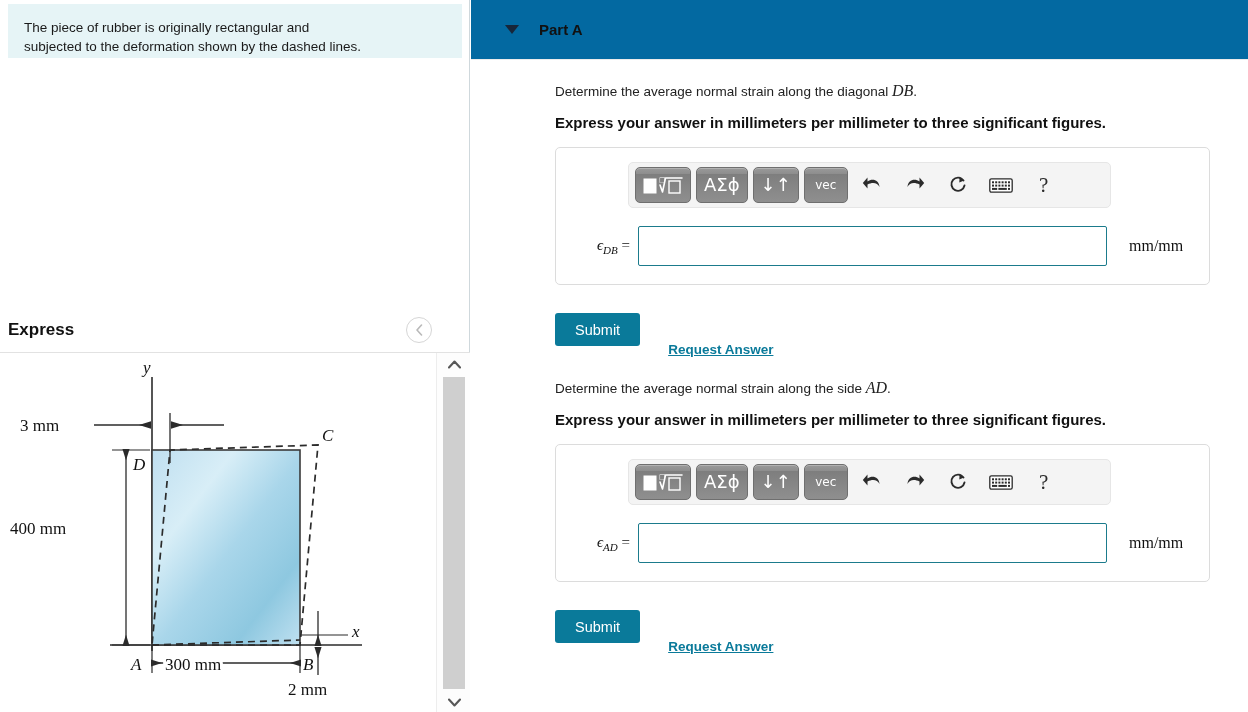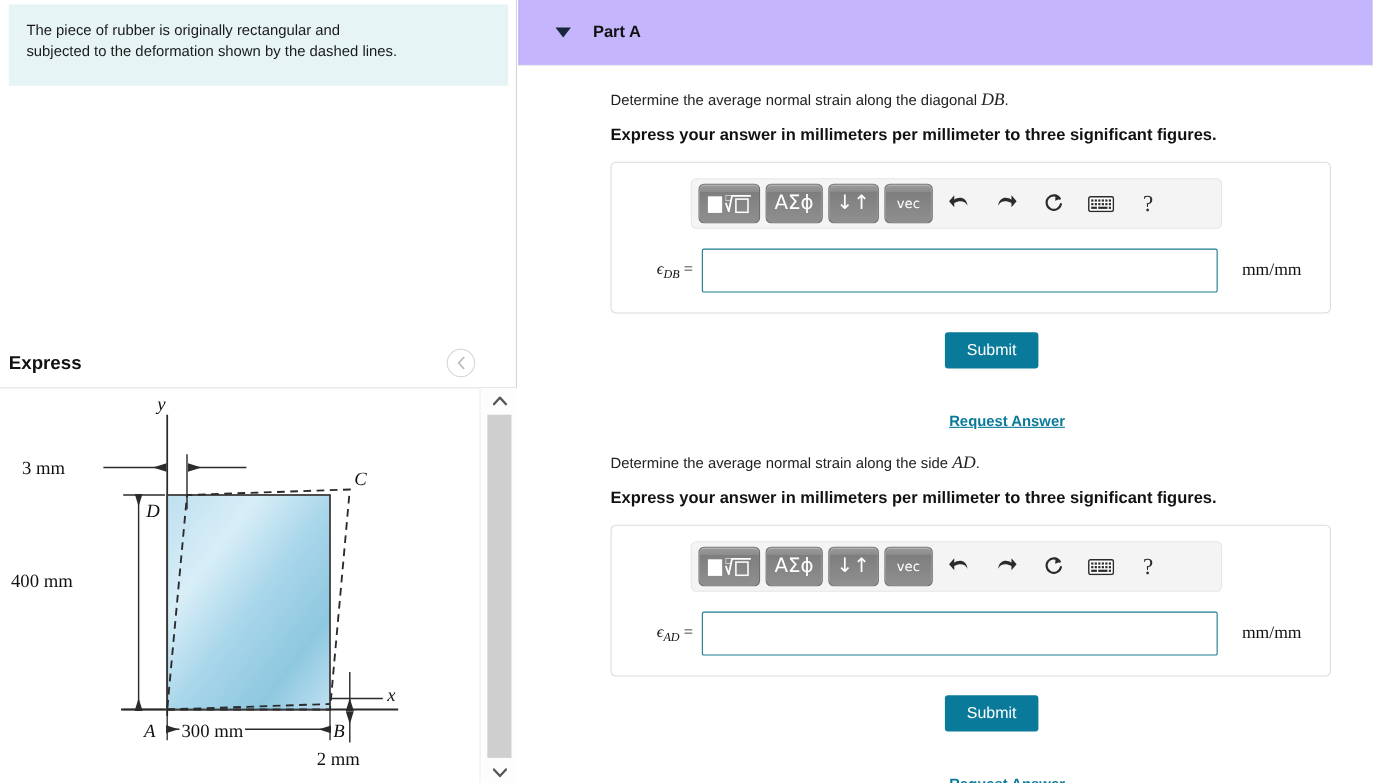--- a/index.html
+++ b/index.html
@@ -14,21 +14,21 @@
 
   
   #left-pane {
     position: absolute; left: 0; top: 0;
     width: 470px; height: 712px;
     background: #ffffff;
     border-right: 1px solid #cfd8dc;
   }
   #problem-statement {
     position: absolute; left: 8px; top: 4px;
-    width: 454px; padding: 14px 16px 22px 16px;
+    width: 454px; padding: 14px 16px 2px 16px;
     background: #e6f4f6;
     color: #1a1a1a;
     font-size: 13.5px; line-height: 19px;
   }
   #problem-statement .ln { display: block; }
   .figlink { color: #1b7b8c; text-decoration: underline; cursor: pointer; }
 
   #figure-header {
     position: absolute; left: 8px; top: 310px;
     width: 454px; height: 40px;
@@ -78,21 +78,21 @@
     width: 22px; height: 312px;
     background: #cfcfcf; cursor: pointer;
   }
 
   
   #right-pane {
     position: absolute; left: 471px; top: 0;
     width: 777px; height: 712px; background: #fff;
   }
   .part-header {
-    background: #c4b5fd;
+    background: #0369a1;
     height: 60px;
     display: flex; align-items: center;
     padding-left: 34px;
     border-bottom: 1px solid #ececec;
   }
   .caret {
     width: 0; height: 0;
     border-left: 7px solid transparent;
     border-right: 7px solid transparent;
     border-top: 9px solid #17263a;
@@ -160,21 +160,21 @@
     outline: none;
     font-size: 14px; padding: 0 8px;
     font-family: "Liberation Sans", sans-serif;
   }
   .unit {
     margin-left: 22px;
     font-family: "Liberation Serif", serif;
     font-size: 16px; color: #111;
   }
 
-  .actions { display: flex; align-items: center; margin-top: 17px; flex-direction: column; }
+  .actions { display: flex; align-items: center; margin-top: 17px; }
   .submit-btn {
     background: #0a7a9a; color: #fff;
     border: 0; border-radius: 3px;
     height: 33px; padding: 0 20px;
     font-size: 14.5px; cursor: pointer;
     font-family: "Liberation Sans", sans-serif;
   }
   .request-link {
     margin-left: 28px;
     color: #0a7a9a; font-size: 13.5px; font-weight: bold;

